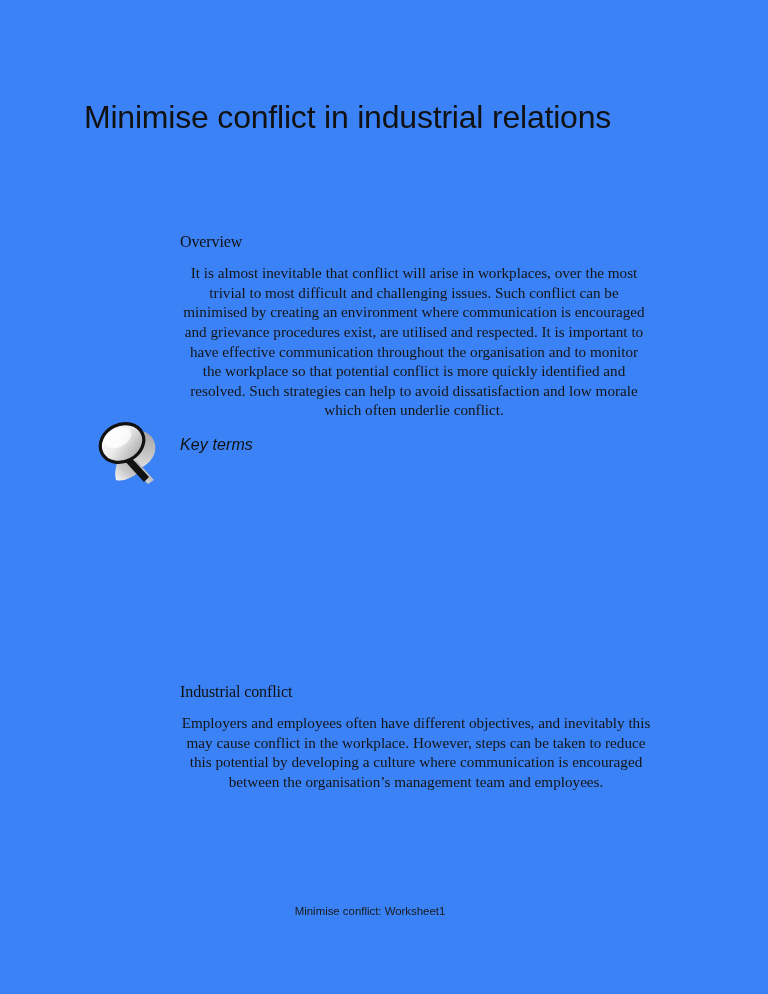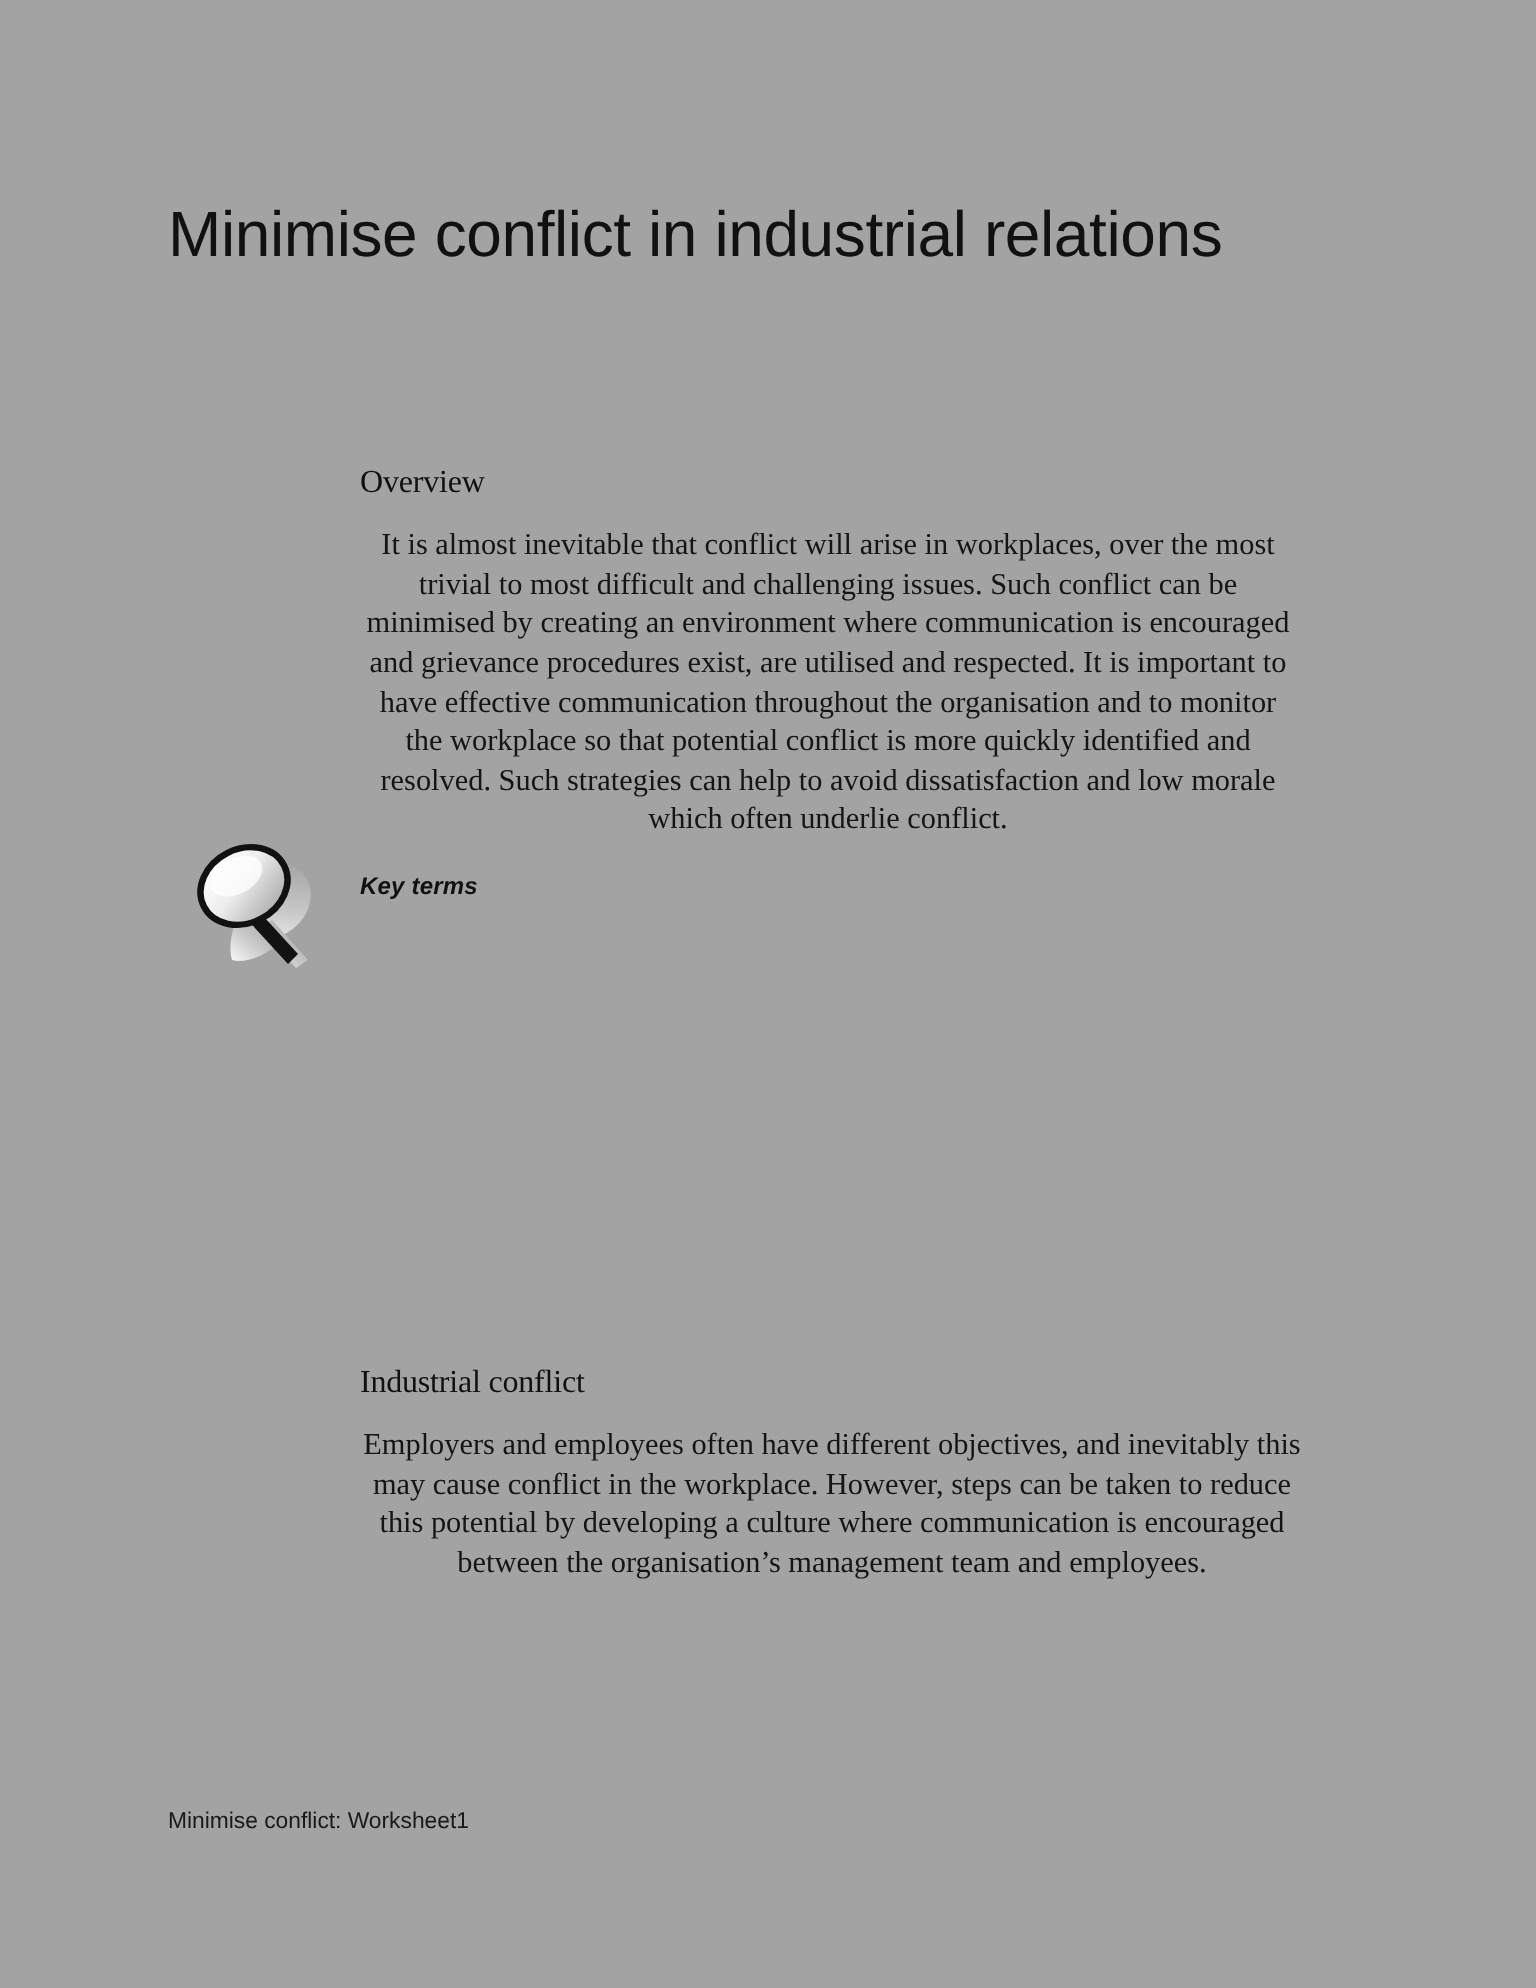--- a/index.html
+++ b/index.html
@@ -13,21 +13,21 @@
     position: relative;
     overflow: hidden;
     font-family: "Liberation Serif", serif;
     color: #111111;
     -webkit-font-smoothing: antialiased;
   }
 
   .page {
     position: absolute;
     inset: 0;
-    background: #a3a3a3;
+    background: #3b82f6;
     padding-left: 44px;
   }
 
   
   .doc-title {
     position: absolute;
     left: 84px;
     top: 78px;
     width: 600px;
     font-family: "Liberation Sans", sans-serif;
@@ -72,22 +72,22 @@
     top: 418px;
     width: 768px;
     height: 74px;
   }
 
   .keyterms-label {
     position: absolute;
     left: 180px;
     top: 18px;
     font-family: "Liberation Sans", sans-serif;
-    font-size: 12px;
-    font-weight: 700;
+    font-size: 16px;
+    font-weight: 400;
     font-style: italic;
     color: #111111;
     letter-spacing: 0.1px;
     text-align: center;
   }
 
   
   .magnifier-icon {
     position: absolute;
     left: 96px;
@@ -126,21 +126,21 @@
 
   
   .footer {
     position: absolute;
     left: 84px;
     top: 905px;
     width: 572px;
   }
   .footer-row {
     display: flex;
-    justify-content: flex-start;
+    justify-content: center;
     align-items: baseline;
     font-family: "Liberation Sans", sans-serif;
     font-size: 11.4px;
     color: #1a1a1a;
   }
   .footer-code {
     margin-top: 5px;
     font-family: "Liberation Sans", sans-serif;
     font-size: 7.2px;
     color: #333333;

